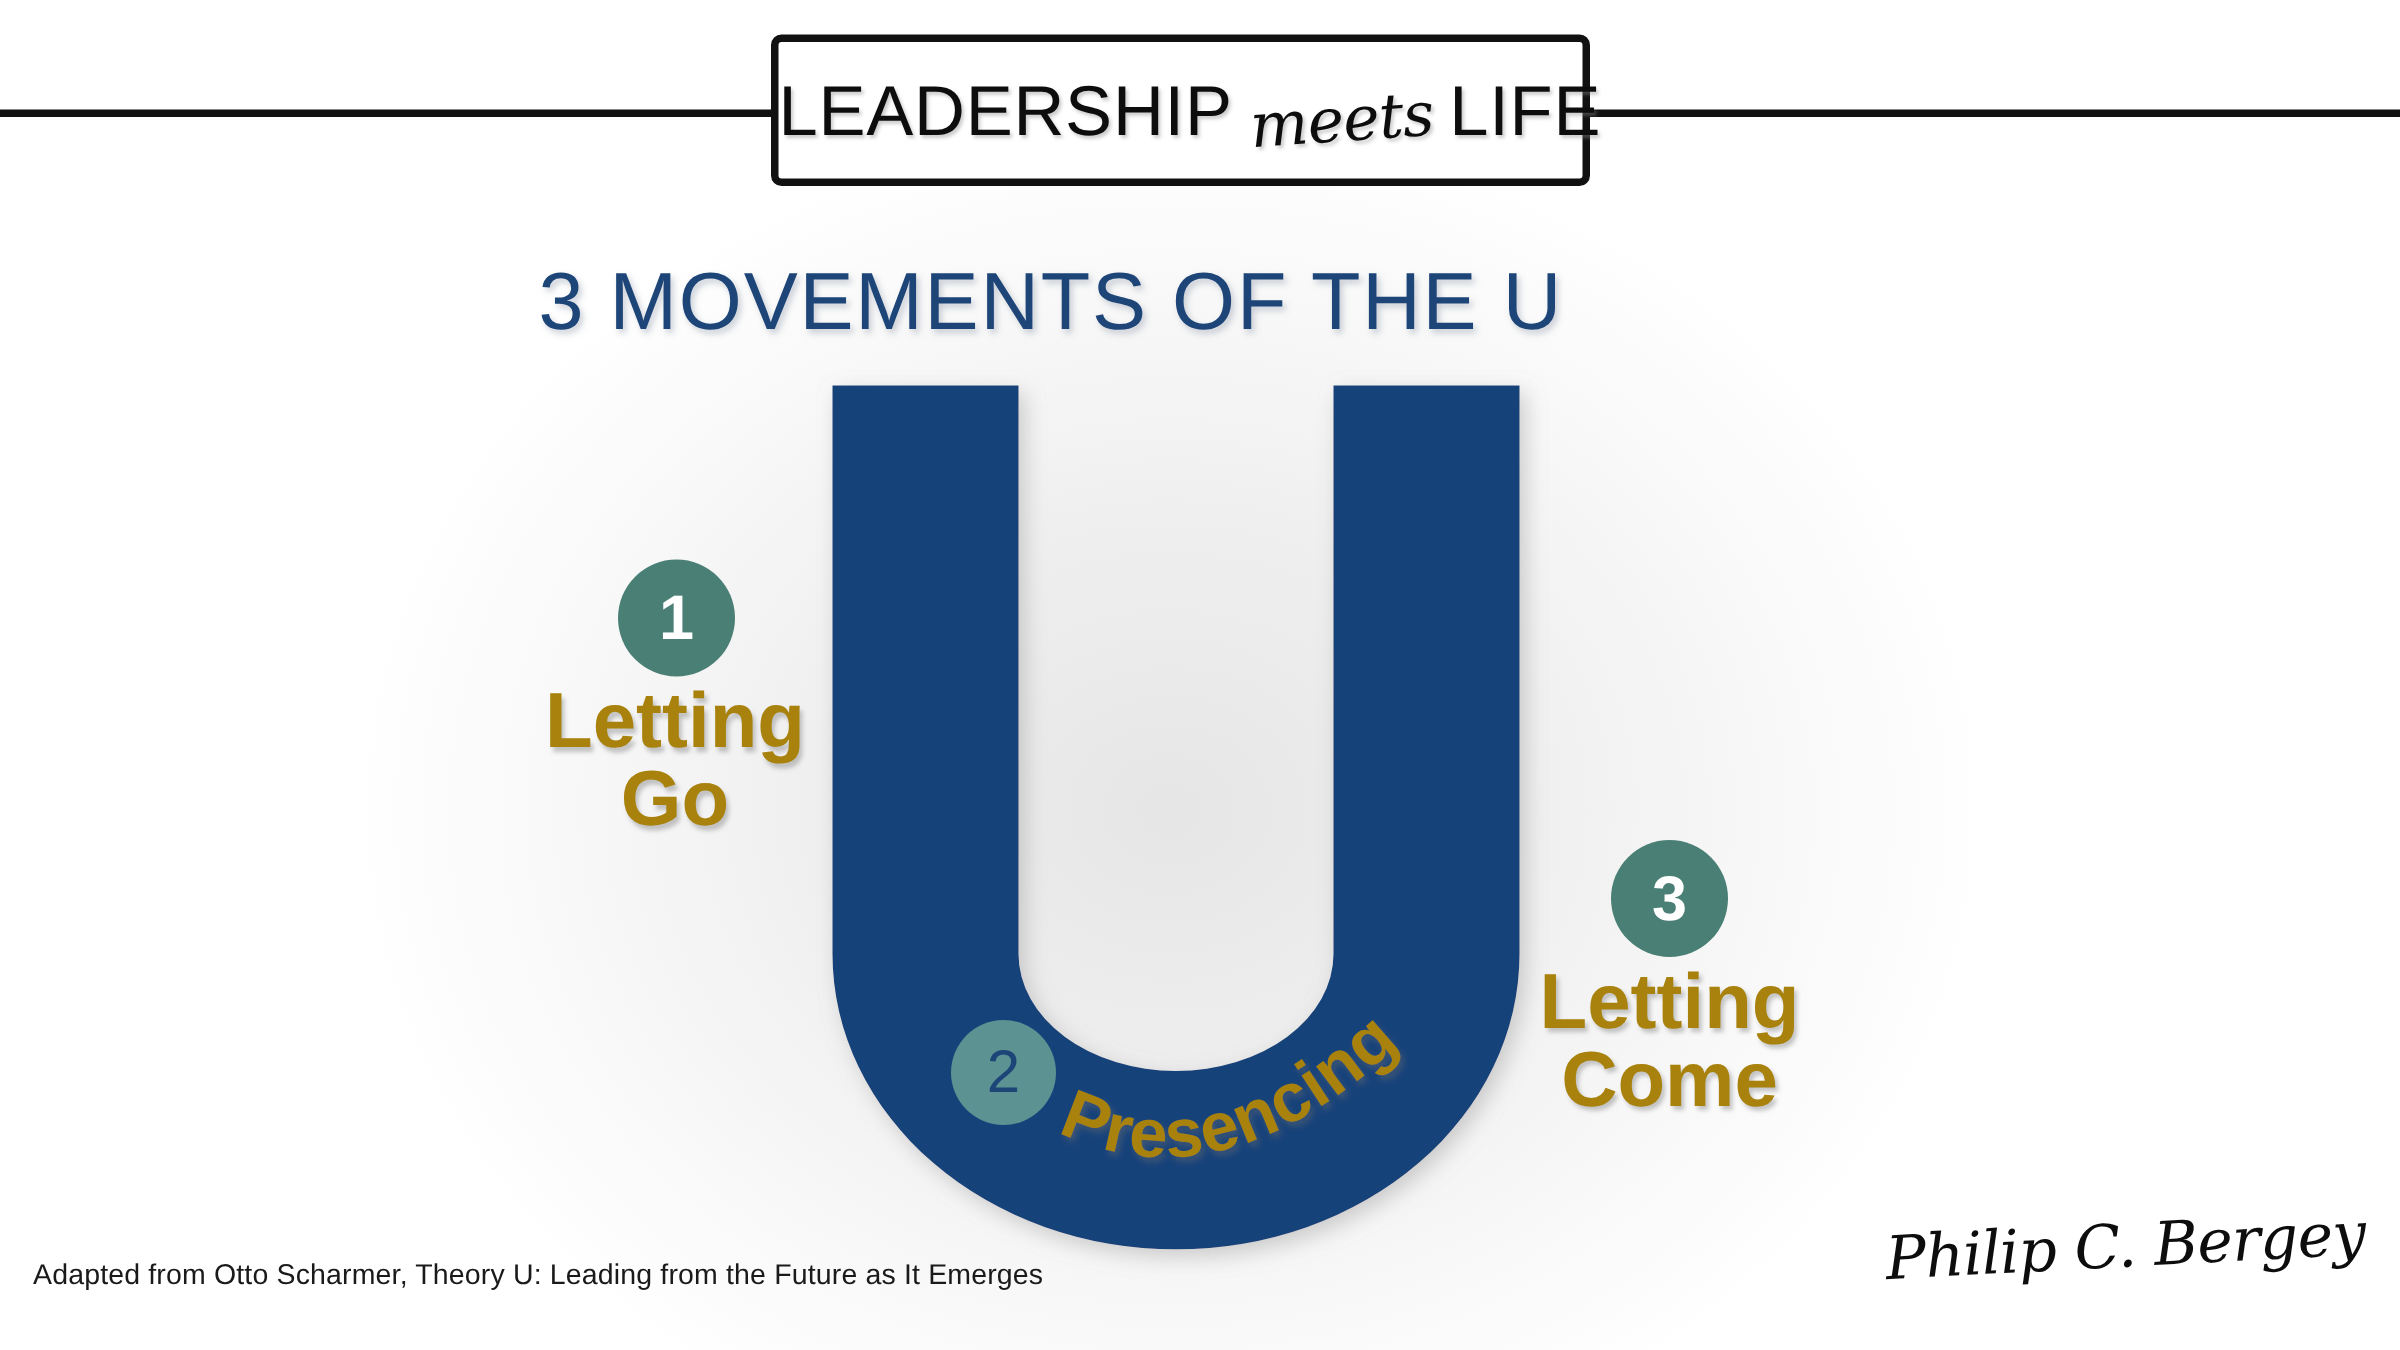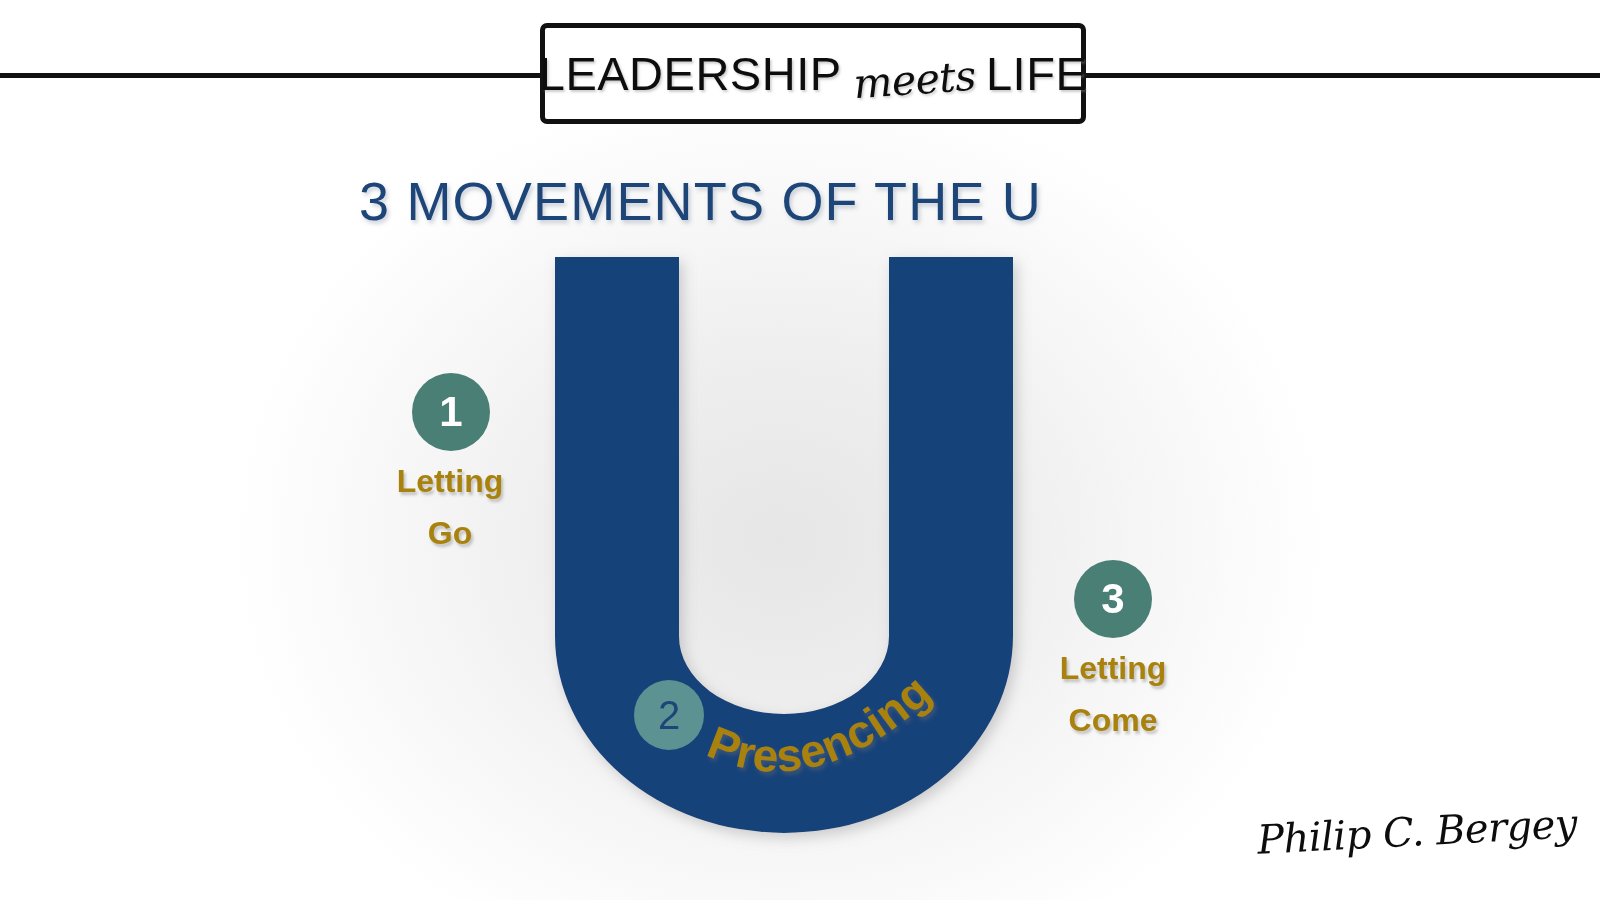--- a/index.html
+++ b/index.html
@@ -23,31 +23,31 @@
   .header-rule {
     position: absolute;
     left: 0;
     top: 73px;
     width: 1600px;
     height: 5px;
     background: #111111;
   }
   .logo-box {
     position: absolute;
-    left: 540px;
+    left: 514px;
     top: 23px;
     width: 546px;
     height: 101px;
     border: 5px solid #111111;
     border-radius: 7px;
     background: #ffffff;
     box-sizing: border-box;
     display: flex;
     align-items: center;
-    justify-content: center;
+    justify-content: flex-start;
     z-index: 4;
   }
   .logo-line {
     display: flex;
     align-items: baseline;
     justify-content: center;
     white-space: nowrap;
     text-shadow: 1.5px 2px 2.5px rgba(140,140,140,0.45);
   }
   .logo-word {
@@ -128,21 +128,21 @@
     background: #4a7f75;
     color: #ffffff;
     font-size: 42px;
   }
 
   
   .step-label {
     position: absolute;
     font-family: "Liberation Sans", sans-serif;
     font-weight: 700;
-    font-size: 32px;
+    font-size: 52px;
     line-height: 52px;
     color: #a8820c;
     text-shadow: 2px 3px 3px rgba(150,150,150,0.55);
     text-align: center;
     z-index: 5;
     white-space: pre-line;
   }
   .label-1 { left: 335px; top: 455px; width: 230px; }
   .label-3 { left: 998px; top: 642px; width: 230px; }
 
@@ -244,15 +244,16 @@
   <div class="badge badge-2">
     <span>2</span>
   </div>
 
   <div class="badge badge-3">
     <span>3</span>
   </div>
   <div class="step-label label-3">Letting
 Come</div>
 
+  <div class="attribution">Adapted from Otto Scharmer, Theory U: Leading from the Future as It Emerges</div>
   <div class="signature">Philip C. Bergey</div>
 
 </div>
 
 </body></html>

